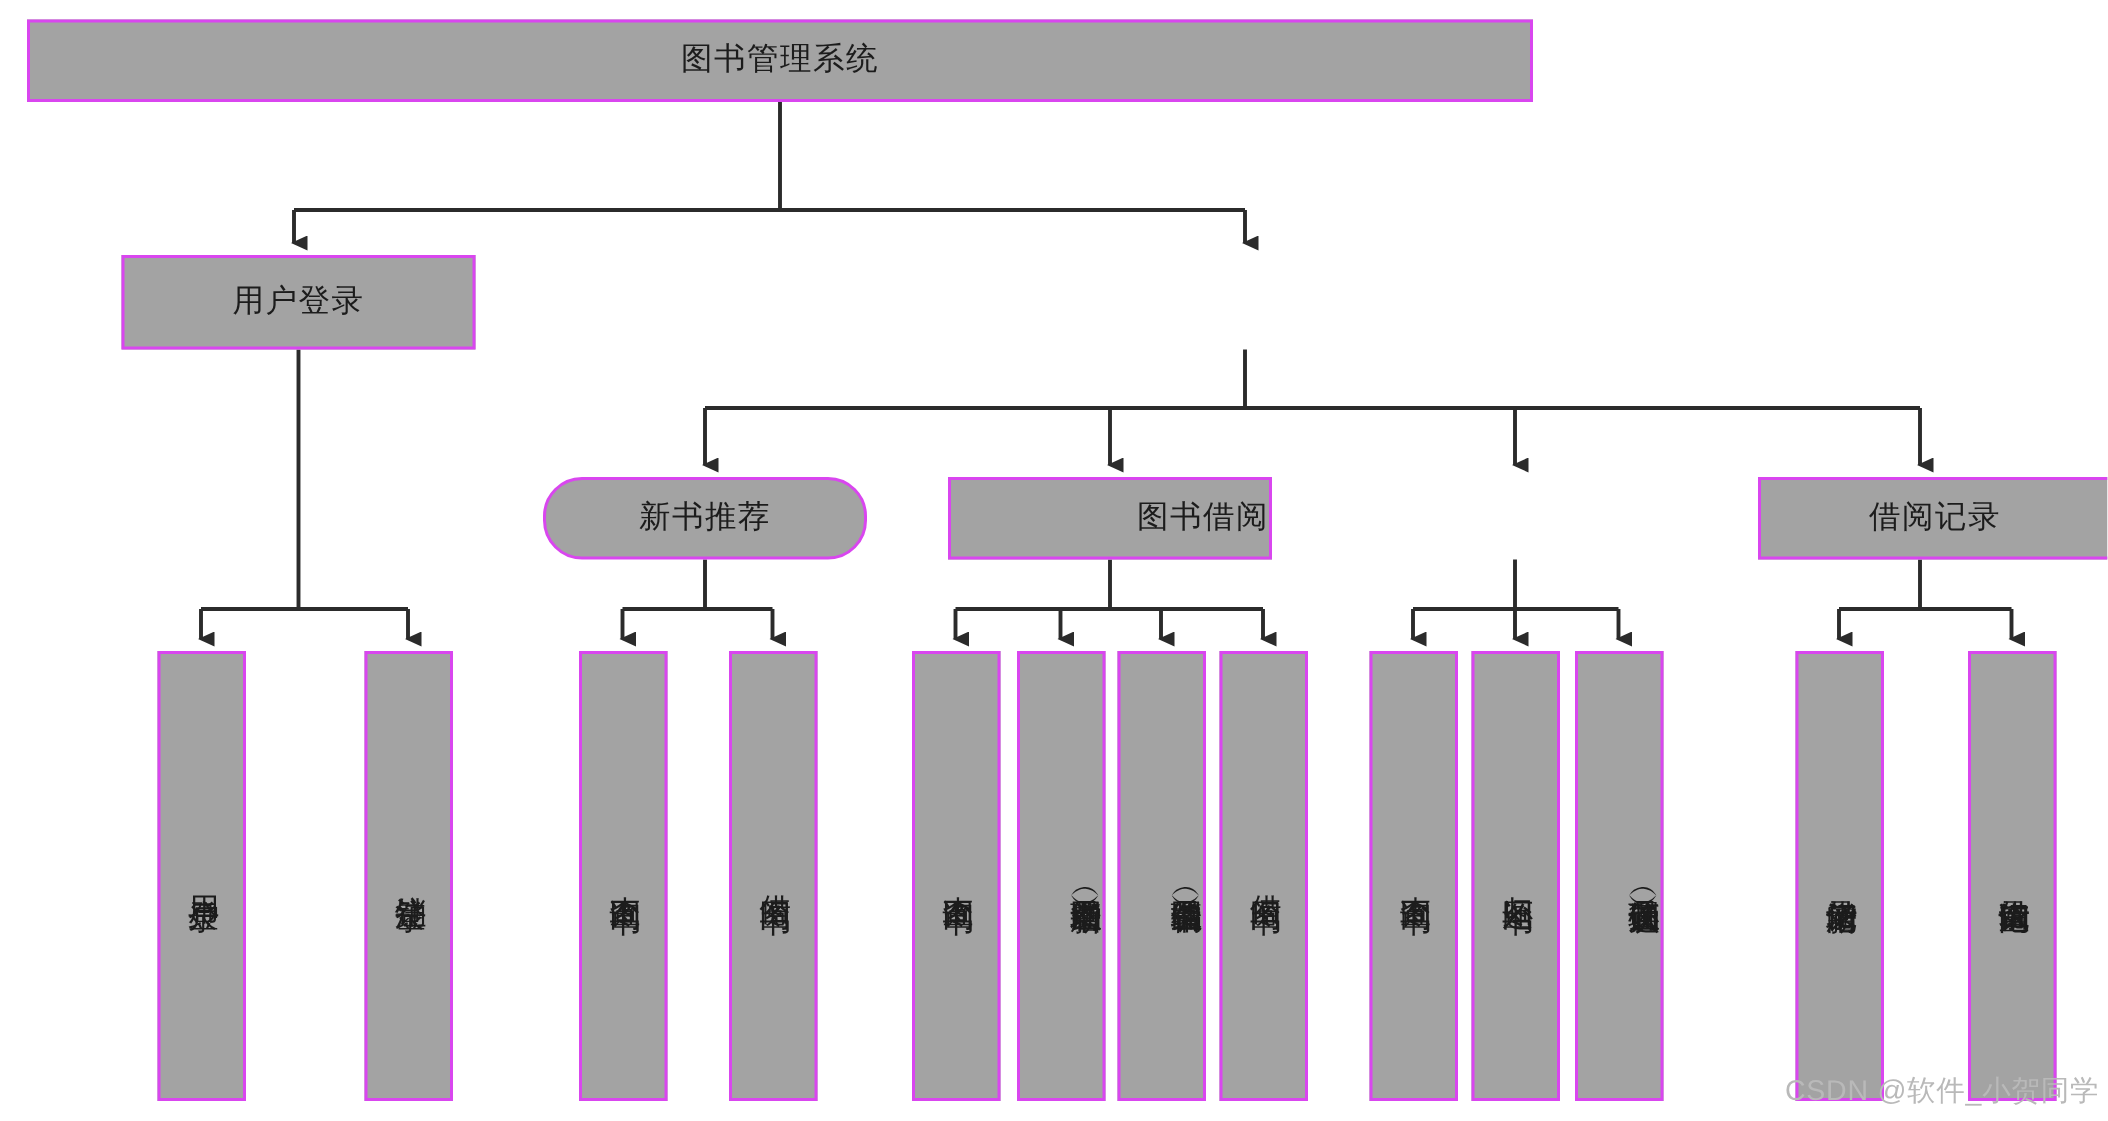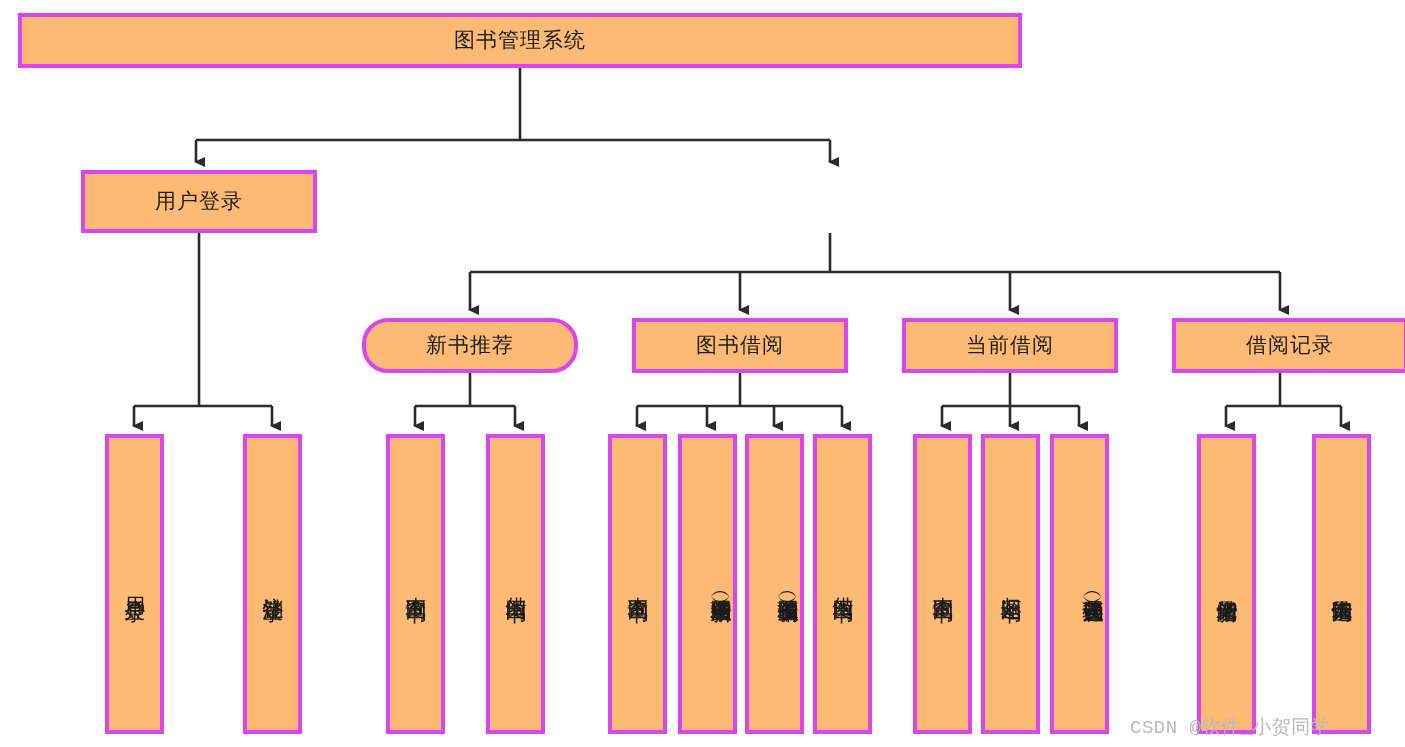--- a/index.html
+++ b/index.html
@@ -21,22 +21,22 @@
     position: absolute;
     left: 0;
     top: 0;
     width: 1405px;
     height: 747px;
     pointer-events: none;
   }
   .node {
     position: absolute;
     box-sizing: border-box;
-    background: #fdba74;
-    border: 4px solid #d946ef;
+    background: #a3a3a3;
+    border: 2px solid #d946ef;
     display: flex;
     align-items: center;
     justify-content: center;
     color: #1c1c1c;
     line-height: 1.18;
     text-align: center;
   }
   .node.h {
     font-size: 21px;
     letter-spacing: 1px;
@@ -127,25 +127,22 @@
     <span>图书管理系统</span>
   </div>
 
   <div class="node h" style="left:81px; top:170px; width:236px; height:63px;">
     <span>用户登录</span>
   </div>
 
   <div class="node h" style="left:362px; top:318px; width:216px; height:55px;border-radius:26px;">
     <span>新书推荐</span>
   </div>
-  <div class="node h" style="left:632px; top:318px; width:216px; height:55px;">
+  <div class="node h" style="left:632px; top:318px; width:216px; height:55px;justify-content:flex-end;">
     <span>图书借阅</span>
-  </div>
-  <div class="node h" style="left:902px; top:318px; width:216px; height:55px;">
-    <span>当前借阅</span>
   </div>
   <div class="node h" style="left:1172px; top:318px; width:236px; height:55px;">
     <span>借阅记录</span>
   </div>
 
   <div class="node v" style="left:105px; top:434px; width:59px; height:300px;">
     <span>用户登录</span>
   </div>
   <div class="node v" style="left:243px; top:434px; width:59px; height:300px;">
     <span>注销登录</span>
@@ -181,15 +178,15 @@
     <span>确认归还（管理员）</span>
   </div>
 
   <div class="node v tight" style="left:1197px; top:434px; width:59px; height:300px;">
     <span>新增借阅记录</span>
   </div>
   <div class="node v tight" style="left:1312px; top:434px; width:59px; height:300px;">
     <span>查询借阅记录</span>
   </div>
 
-  <div class="watermark" style="left:1130px; top:714px;font-family:Liberation Mono, monospace;">CSDN @软件_小贺同学</div>
+  <div class="watermark" style="left:1190px; top:714px;">CSDN @软件_小贺同学</div>
 
 </div>
 
 </body></html>

